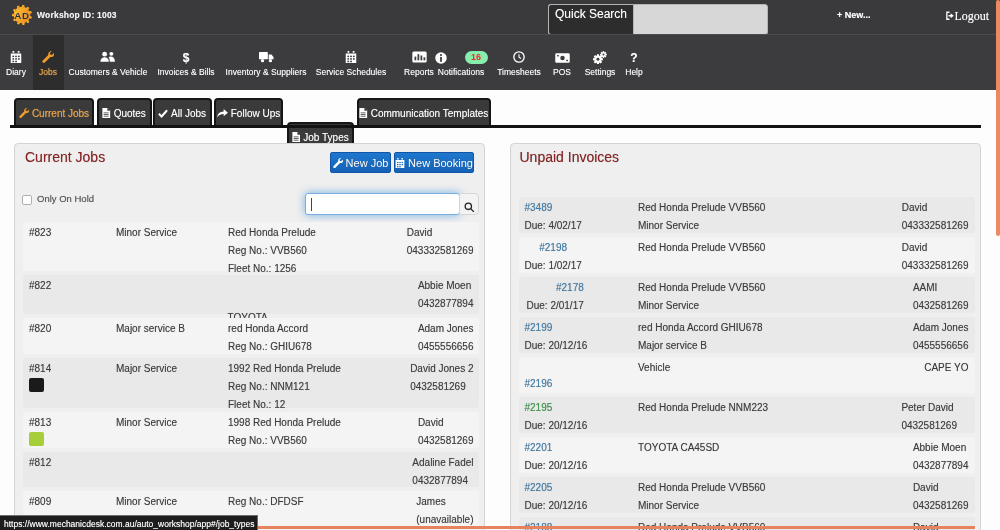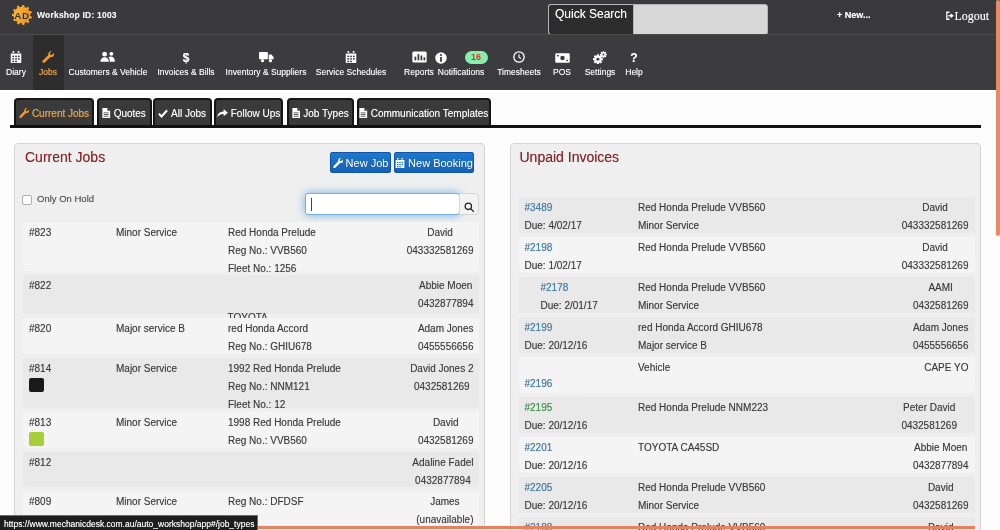--- a/index.html
+++ b/index.html
@@ -40,21 +40,21 @@
 .bbtn { position:absolute; top:8px; height:21px; background:linear-gradient(#1e78cd,#1562b8); border:1px solid #1156a6;
   border-radius:2px; color:#fff; font-size:11px; line-height:18px; text-align:center; white-space:nowrap; }
 .bbtn svg { vertical-align:middle; margin-right:3px; }
 .bbtn .tx { vertical-align:middle; }
 .row { position:absolute; left:7.5px; width:456px; border-radius:2px; font-size:10px;
   line-height:18px; color:#3d3d3d; padding-top:2px; }
 #rpanel .row { left:8px; width:456.5px; height:36px; }
 .gray { background:#e9e9e9; }
 .lite { background:#f4f4f4; }
 .c { position:absolute; padding-top:2px; }
-.r { text-align:center; }
+.r { text-align:left; }
 .inv { color:#3f7fae; }
 .grn { color:#3a9a47; }
 </style>
 </head>
 <body>
 <div id="topbar">
   <span id="logo"><svg width="22" height="22" viewBox="0 0 28 28">
         <defs>
           <linearGradient id="gg" x1="0" y1="0.2" x2="1" y2="0.6">
             <stop offset="0" stop-color="#fbc332"></stop>
@@ -236,21 +236,21 @@
           <rect x="2.3" y="8.6" width="7" height="1.1"></rect>
           <rect x="2.3" y="10.9" width="7" height="1.1"></rect>
         </g>
       </svg><span class="tx">Quotes</span></div>
     <div class="tab" style="left:152.5px;width:59px;"><svg width="10" height="8.5" viewBox="0 0 14 12">
         <path d="M1.2 6.7 L5 10.5 L12.8 1.8" stroke="#fff" stroke-width="2.8" fill="none"></path>
       </svg><span class="tx">All Jobs</span></div>
     <div class="tab" style="left:214px;width:69px;"><svg width="11" height="8.8" viewBox="0 0 16 13">
         <path fill="#fff" d="M9.7 0 L16 5.4 L9.7 10.8 V7.3 C4.8 7.3 2 9.2 0.2 12.4 C0.8 7.1 3.6 3.8 9.7 3.6 Z"></path>
       </svg><span class="tx">Follow Ups</span></div>
-    <div class="tab" style="left:286.5px;width:67.5px;"><svg width="8.5" height="10" viewBox="0 0 12 14">
+    <div class="tab" style="left:286.5px;width:67.5px;margin-top:24px;"><svg width="8.5" height="10" viewBox="0 0 12 14">
         <path fill="#fff" d="M0.5 0 H8 L11.5 3.5 V14 H0.5 Z"></path>
         <path fill="#3a3a3a" d="M7.6 0 v3.9 h3.9 v-0.7 l-3.2-3.2z"></path>
         <g fill="#3a3a3a">
           <rect x="2.3" y="6.3" width="7" height="1.1"></rect>
           <rect x="2.3" y="8.6" width="7" height="1.1"></rect>
           <rect x="2.3" y="10.9" width="7" height="1.1"></rect>
         </g>
       </svg><span class="tx">Job Types</span></div>
     <div class="tab" style="left:356.5px;width:134.5px;"><svg width="8.5" height="10" viewBox="0 0 12 14">
         <path fill="#fff" d="M0.5 0 H8 L11.5 3.5 V14 H0.5 Z"></path>
@@ -337,26 +337,26 @@
 </div>
 <div class="panel" id="rpanel">
   <div class="ptitle" style="left:9px;">Unpaid Invoices</div>
   <div id="rrows">
       <div class="row gray" style="top:53px;">
         <span class="c" style="left:6px;top:0;"><span class="inv">#3489</span><br>Due: 4/02/17</span>
         <span class="c" style="left:119.5px;top:0;">Red Honda Prelude VVB560<br>Minor Service</span>
         <span class="c r" style="right:6.5px;top:0;">David<br>043332581269</span>
       </div>
       <div class="row lite" style="top:93px;">
-        <span class="c" style="left:6px;top:0;"><span class="inv">#2198</span><br>Due: 1/02/17</span>
+        <span class="c" style="left:6px;top:0;text-align:center;"><span class="inv">#2198</span><br>Due: 1/02/17</span>
         <span class="c" style="left:119.5px;top:0;">Red Honda Prelude VVB560</span>
         <span class="c r" style="right:6.5px;top:0;">David<br>043332581269</span>
       </div>
       <div class="row gray" style="top:133px;">
-        <span class="c" style="left:22px;top:0;"><span class="inv">#2178</span><br>Due: 2/01/17</span>
+        <span class="c" style="left:8px;top:0;text-align:right;"><span class="inv">#2178</span><br>Due: 2/01/17</span>
         <span class="c" style="left:119.5px;top:0;">Red Honda Prelude VVB560<br>Minor Service</span>
         <span class="c r" style="right:6.5px;top:0;">AAMI<br>0432581269</span>
       </div>
       <div class="row gray" style="top:173px;">
         <span class="c" style="left:6px;top:0;"><span class="inv">#2199</span><br>Due: 20/12/16</span>
         <span class="c" style="left:119.5px;top:0;">red Honda Accord GHIU678<br>Major service B</span>
         <span class="c r" style="right:6.5px;top:0;">Adam Jones<br>0455556656</span>
       </div>
       <div class="row lite" style="top:213px;">
         <span class="c" style="left:6px;top:0;margin-top:16px;"><span class="inv">#2196</span><br>Due: 20/12/16</span>

